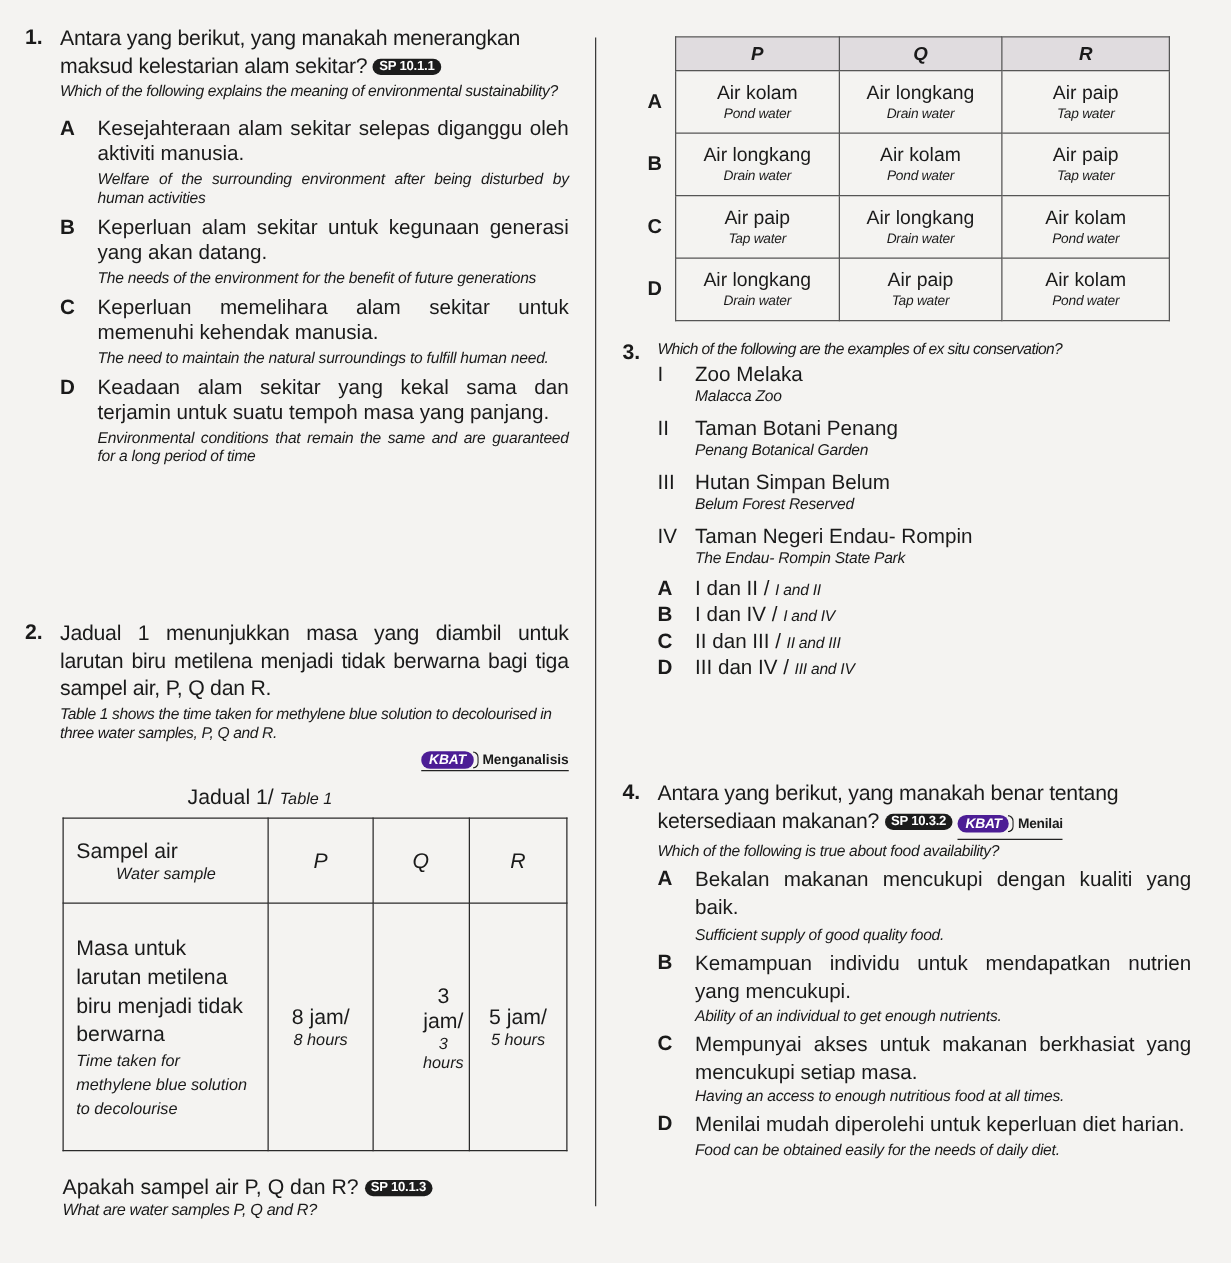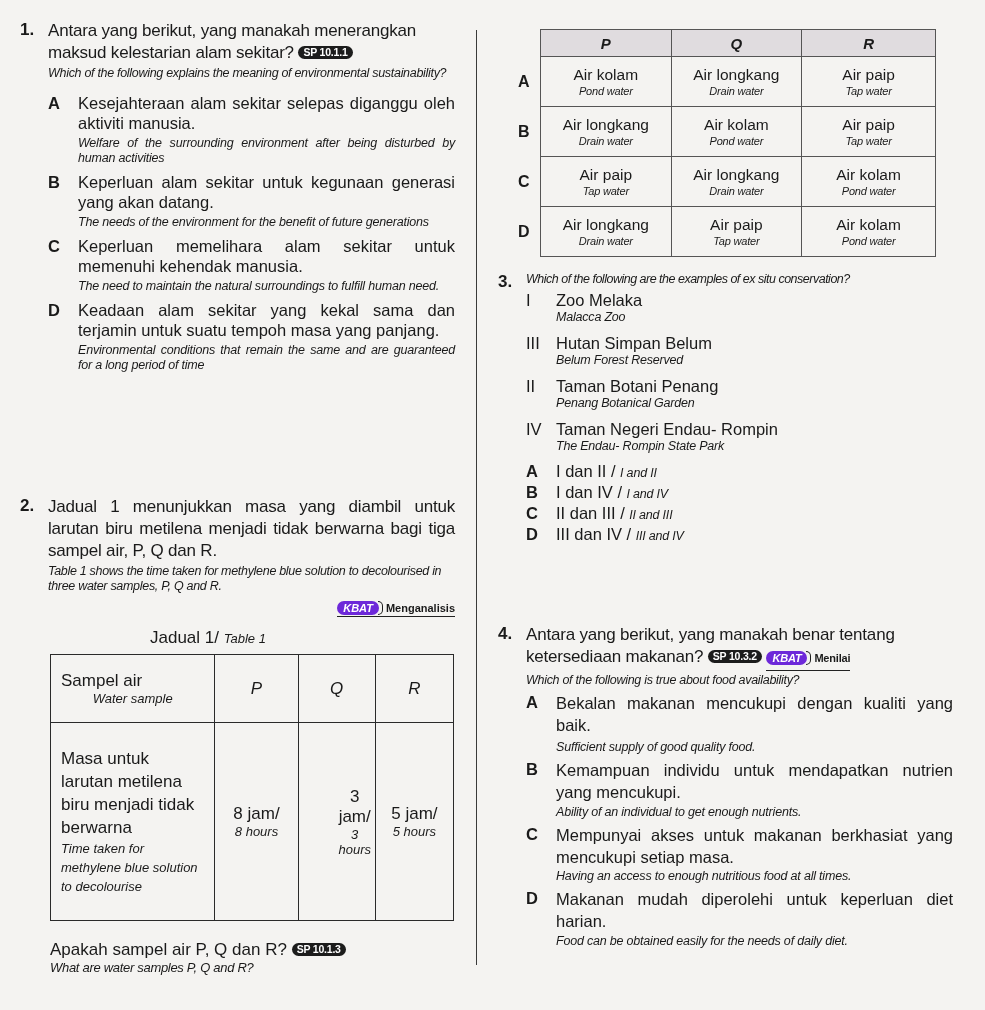--- a/index.html
+++ b/index.html
@@ -13,21 +13,21 @@
   .q-ms { font-size: 16.5px; line-height: 20px; letter-spacing: -0.2px; }
   .q-en { font-size: 12.5px; font-style: italic; line-height: 15px; letter-spacing: -0.3px; }
   .opt { position: relative; }
   .opt-letter { position: absolute; left: 0; top: 0; font-weight: bold; font-size: 16.5px; line-height: 20px; }
   .opt-body { margin-left: 30px; }
   .opt-ms { font-size: 16.5px; line-height: 20px; text-align: justify; }
   .opt-en { font-size: 12.5px; font-style: italic; line-height: 15px; text-align: justify; letter-spacing: -0.2px; }
 
   .badge-sp { display: inline-block; background: #1c1c1c; color: #fff; font-weight: bold; font-size: 10.5px; line-height: 13px; padding: 0 5px; border-radius: 7px; vertical-align: 2px; letter-spacing: -0.2px; }
   .badge-kbat-wrap { display: inline-flex; align-items: center; border-bottom: 1.5px solid #222; padding-bottom: 1px; }
-  .badge-kbat { display: inline-block; background: #6d28d9; color: #fff; font-weight: bold; font-style: italic; font-size: 11px; line-height: 14px; padding: 0 6px; border-radius: 8px; }
+  .badge-kbat { display: inline-block; background: #4c1d95; color: #fff; font-weight: bold; font-style: italic; font-size: 11px; line-height: 14px; padding: 0 6px; border-radius: 8px; }
   .badge-kbat-tail { display: inline-block; width: 5px; height: 14px; border: 1.5px solid #1c1c1c; border-left: none; border-radius: 0 8px 8px 0; margin-left: -1px; }
   .badge-skill { font-weight: bold; font-size: 11px; margin-left: 3px; }
 
   table { border-collapse: collapse; }
   .t1 td { border: 1.5px solid #2a2a2a; vertical-align: middle; }
   .t2 td { border: 1.5px solid #555; text-align: center; vertical-align: middle; }
   .t2 .hdr { background: #e0dcdf; font-weight: bold; font-style: italic; font-size: 15px; height: 27px; }
   .t2 .row-label { border: none; font-weight: bold; font-size: 16px; width: 32px; text-align: left; padding-left: 12px; }
   .cell-ms { font-size: 15.5px; line-height: 18px; }
   .cell-en { font-size: 11px; font-style: italic; line-height: 14px; letter-spacing: -0.2px; }
@@ -220,31 +220,31 @@
 
       <div style="margin-top:3px;">
         <div class="opt" style="height:43px;">
           <span class="opt-letter" style="font-weight:normal;">I</span>
           <div class="opt-body">
               <div class="opt-ms">Zoo Melaka</div>
               <div class="opt-en">Malacca Zoo</div>
             </div>
         </div>
         <div class="opt" style="height:43px;">
+          <span class="opt-letter" style="font-weight:normal;">II</span>
+          <div class="opt-body">
+              <div class="opt-ms">Taman Botani Penang</div>
+              <div class="opt-en">Penang Botanical Garden</div>
+            </div>
+        </div>
+        <div class="opt" style="height:43px;">
           <span class="opt-letter" style="font-weight:normal;">III</span>
           <div class="opt-body">
               <div class="opt-ms">Hutan Simpan Belum</div>
               <div class="opt-en">Belum Forest Reserved</div>
-            </div>
-        </div>
-        <div class="opt" style="height:43px;">
-          <span class="opt-letter" style="font-weight:normal;">II</span>
-          <div class="opt-body">
-              <div class="opt-ms">Taman Botani Penang</div>
-              <div class="opt-en">Penang Botanical Garden</div>
             </div>
         </div>
         <div class="opt" style="height:40px;">
           <span class="opt-letter" style="font-weight:normal;">IV</span>
           <div class="opt-body">
               <div class="opt-ms">Taman Negeri Endau- Rompin</div>
               <div class="opt-en">The Endau- Rompin State Park</div>
             </div>
         </div>
       </div>
@@ -301,19 +301,19 @@
       <div class="opt" style="margin-top:4px;">
         <span class="opt-letter">C</span>
         <div class="opt-body">
           <div class="opt-ms" style="line-height:22px;">Mempunyai akses untuk makanan berkhasiat yang mencukupi setiap masa.</div>
           <div class="opt-en" style="margin-top:1px;">Having an access to enough nutritious food at all times.</div>
         </div>
       </div>
       <div class="opt" style="margin-top:4px;">
         <span class="opt-letter">D</span>
         <div class="opt-body">
-          <div class="opt-ms" style="line-height:22px;">Makanan mudah diperolehi untuk keperluan diet harian.</div>
+          <div class="opt-ms" style="line-height:22px;">Menilai mudah diperolehi untuk keperluan diet harian.</div>
           <div class="opt-en" style="margin-top:2px;">Food can be obtained easily for the needs of daily diet.</div>
         </div>
       </div>
     </div>
   </div>
 </div>
 
 </body></html>

